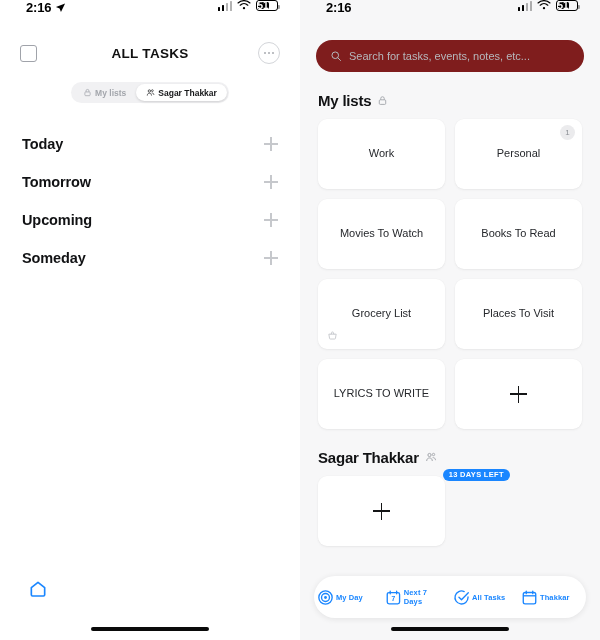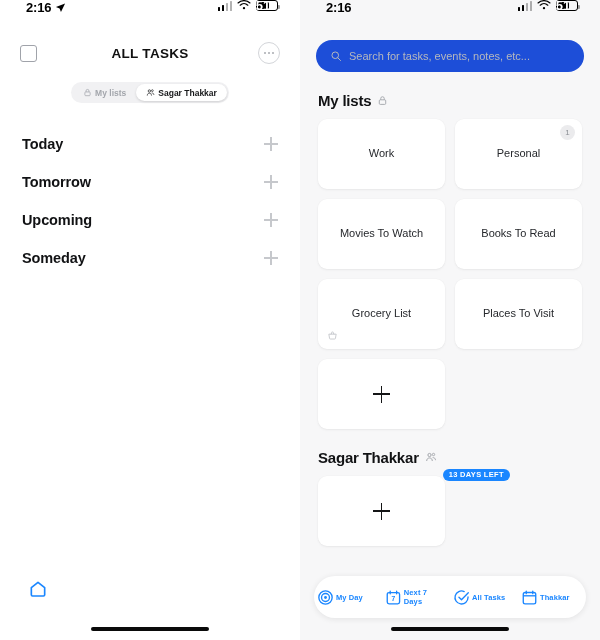--- a/index.html
+++ b/index.html
@@ -52,21 +52,21 @@
   }
   .batt::after {
     content: ""; position: absolute; right: -3px; top: 3.5px;
     width: 1.6px; height: 4px; background: rgba(0,0,0,.35); border-radius: 0 1px 1px 0;
   }
   .batt-fill {
     position: absolute; left: 1px; top: 1px; bottom: 1px; width: 11px;
     background: #000; border-radius: 1.5px;
   }
   .batt-num {
-    position: relative; z-index: 2; font-size: 13px; font-weight: bold;
+    position: relative; z-index: 2; font-size: 10px; font-weight: bold;
     color: #ffffff; line-height: 1; margin-right: 8px;
   }
 
   
   .lheader {
     height: 38px; display: flex; align-items: center;
     padding: 0 20px; position: relative;
   }
   .sel-box {
     width: 17px; height: 17px; border: 1.6px solid #a0a3aa;
@@ -129,21 +129,21 @@
   }
 
   
   .home-ind {
     height: 22px; display: flex; align-items: center; justify-content: center;
   }
   .home-ind i { display: block; width: 118px; height: 4px; background: #0a0a0a; border-radius: 3px; }
 
   
   .search {
-    margin: 6px 16px 0 16px; height: 32px; background: #1d4ed8;
+    margin: 6px 16px 0 16px; height: 32px; background: #7f1d1d;
     border-radius: 16px; display: flex; align-items: center;
     gap: 7px; padding: 0 14px;
   }
   .search-ph { font-size: 11px; color: #b6b8bd; }
 
   .sec-title-row {
     display: flex; align-items: center; gap: 6px;
     padding: 0 18px; margin-top: 18px; height: 20px;
   }
   .sec-title { font-size: 15px; font-weight: bold; color: #111214; letter-spacing: -0.2px; }
@@ -352,20 +352,23 @@
         <svg class="card-corner-ico" viewBox="0 0 24 24">
           <path d="M4 9h16l-1.6 9.4a1.6 1.6 0 01-1.6 1.3H7.2a1.6 1.6 0 01-1.6-1.3z" fill="none" stroke="#bfc1c6" stroke-width="1.8" stroke-linejoin="round"></path>
           <path d="M9 9 11 4.4M15 9 13 4.4" fill="none" stroke="#bfc1c6" stroke-width="1.8" stroke-linecap="round"></path>
         </svg>
       </div>
 
       <div class="card">
         <span class="card-label">Places To Visit</span>
       </div>
 
+      <div class="card">
+        <span class="card-label">LYRICS TO WRITE</span>
+      </div>
 
       <div class="card">
         <span class="card-plus"></span>
       </div>
     </div>
 
     <div class="sec-title-row">
       <span class="sec-title">Sagar Thakkar</span>
       <svg width="12" height="12" viewBox="0 0 24 24">
         <circle cx="9" cy="8" r="3.2" fill="none" stroke="#9ea1a7" stroke-width="1.9"></circle>

